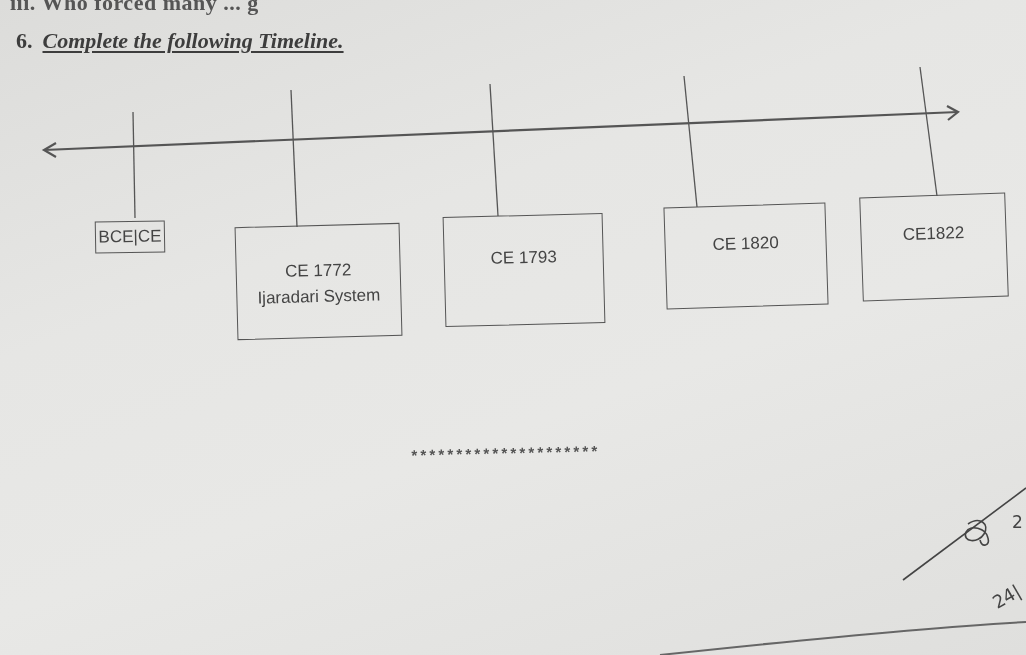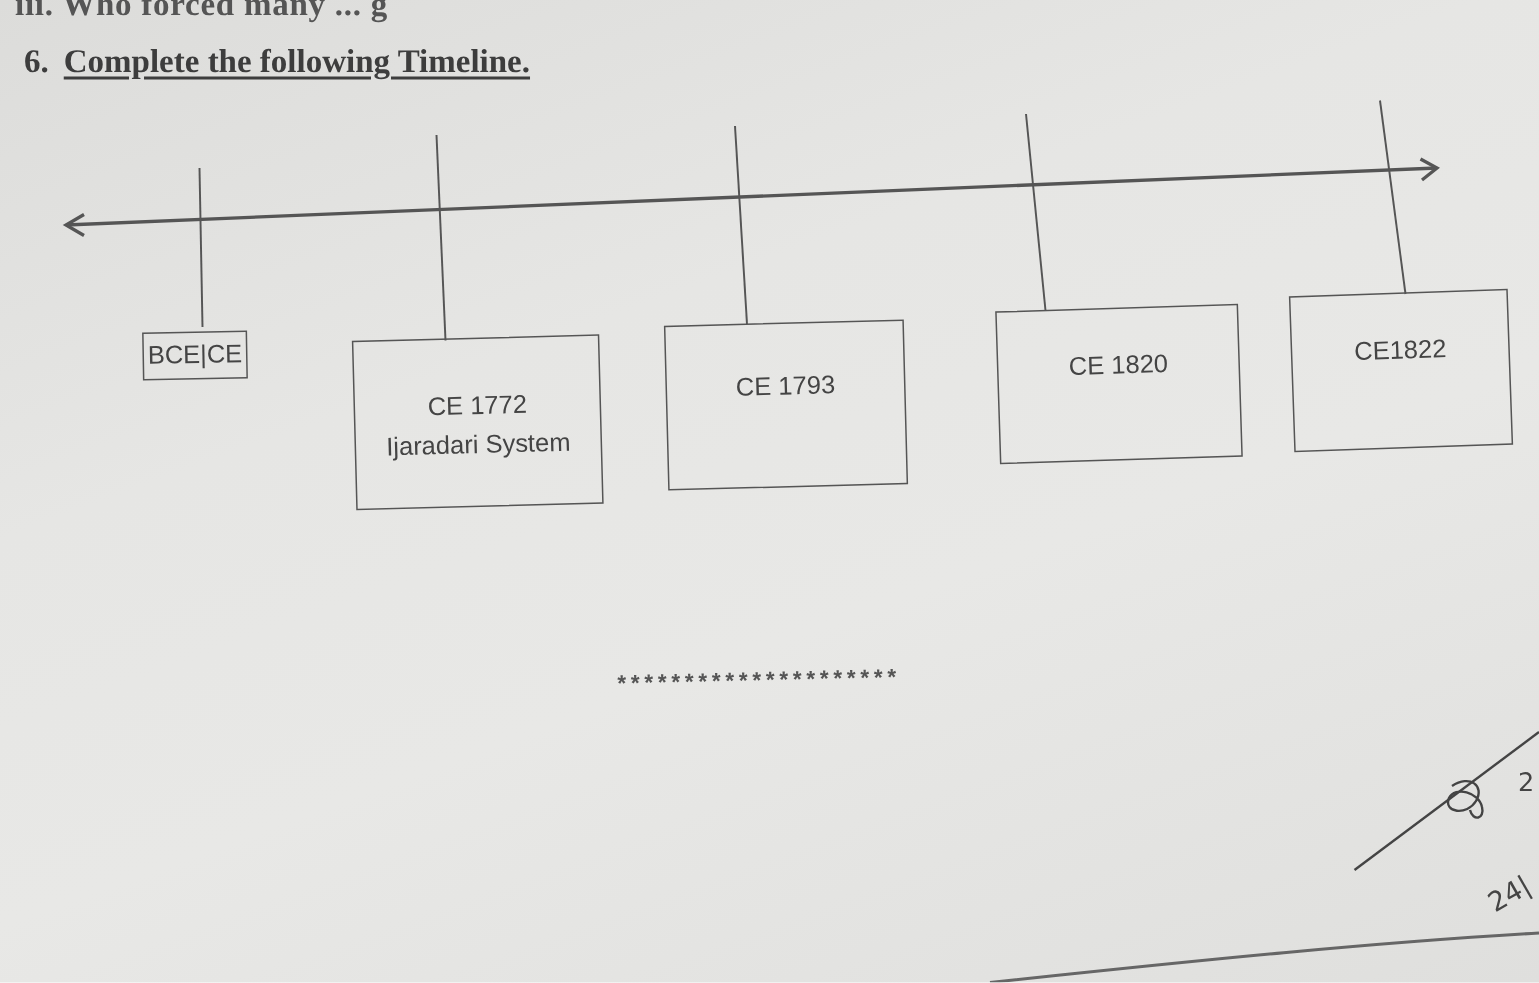--- a/index.html
+++ b/index.html
@@ -13,21 +13,21 @@
       position: absolute; left: 10px; top: -10px;
       font-family: "Liberation Serif", serif; font-size: 22px; font-weight: bold;
       color: #555; letter-spacing: 0.5px;
     }
     .question {
       position: absolute; left: 16px; top: 28px;
       font-family: "Liberation Serif", serif; font-size: 22px; font-weight: bold;
       color: #3d3d3d; white-space: nowrap;
     }
     .question .num { margin-right: 10px; }
-    .question .title { text-decoration: underline; text-underline-offset: 3px; }
+    .question .title { text-decoration: underline; text-underline-offset: 3px; font-style: italic; }
     svg.lines { position: absolute; left: 0; top: 0; }
     .box {
       position: absolute; border: 1.6px solid #555; background: transparent;
       font-size: 17px; color: #444; text-align: center; box-sizing: border-box;
     }
     .box .t { display: block; }
     .stars {
       position: absolute; left: 410px; top: 447px;
       font-family: "Liberation Mono", monospace; font-size: 15px; font-weight: bold;
       color: #555; letter-spacing: 0px; transform: rotate(-1.3deg);

